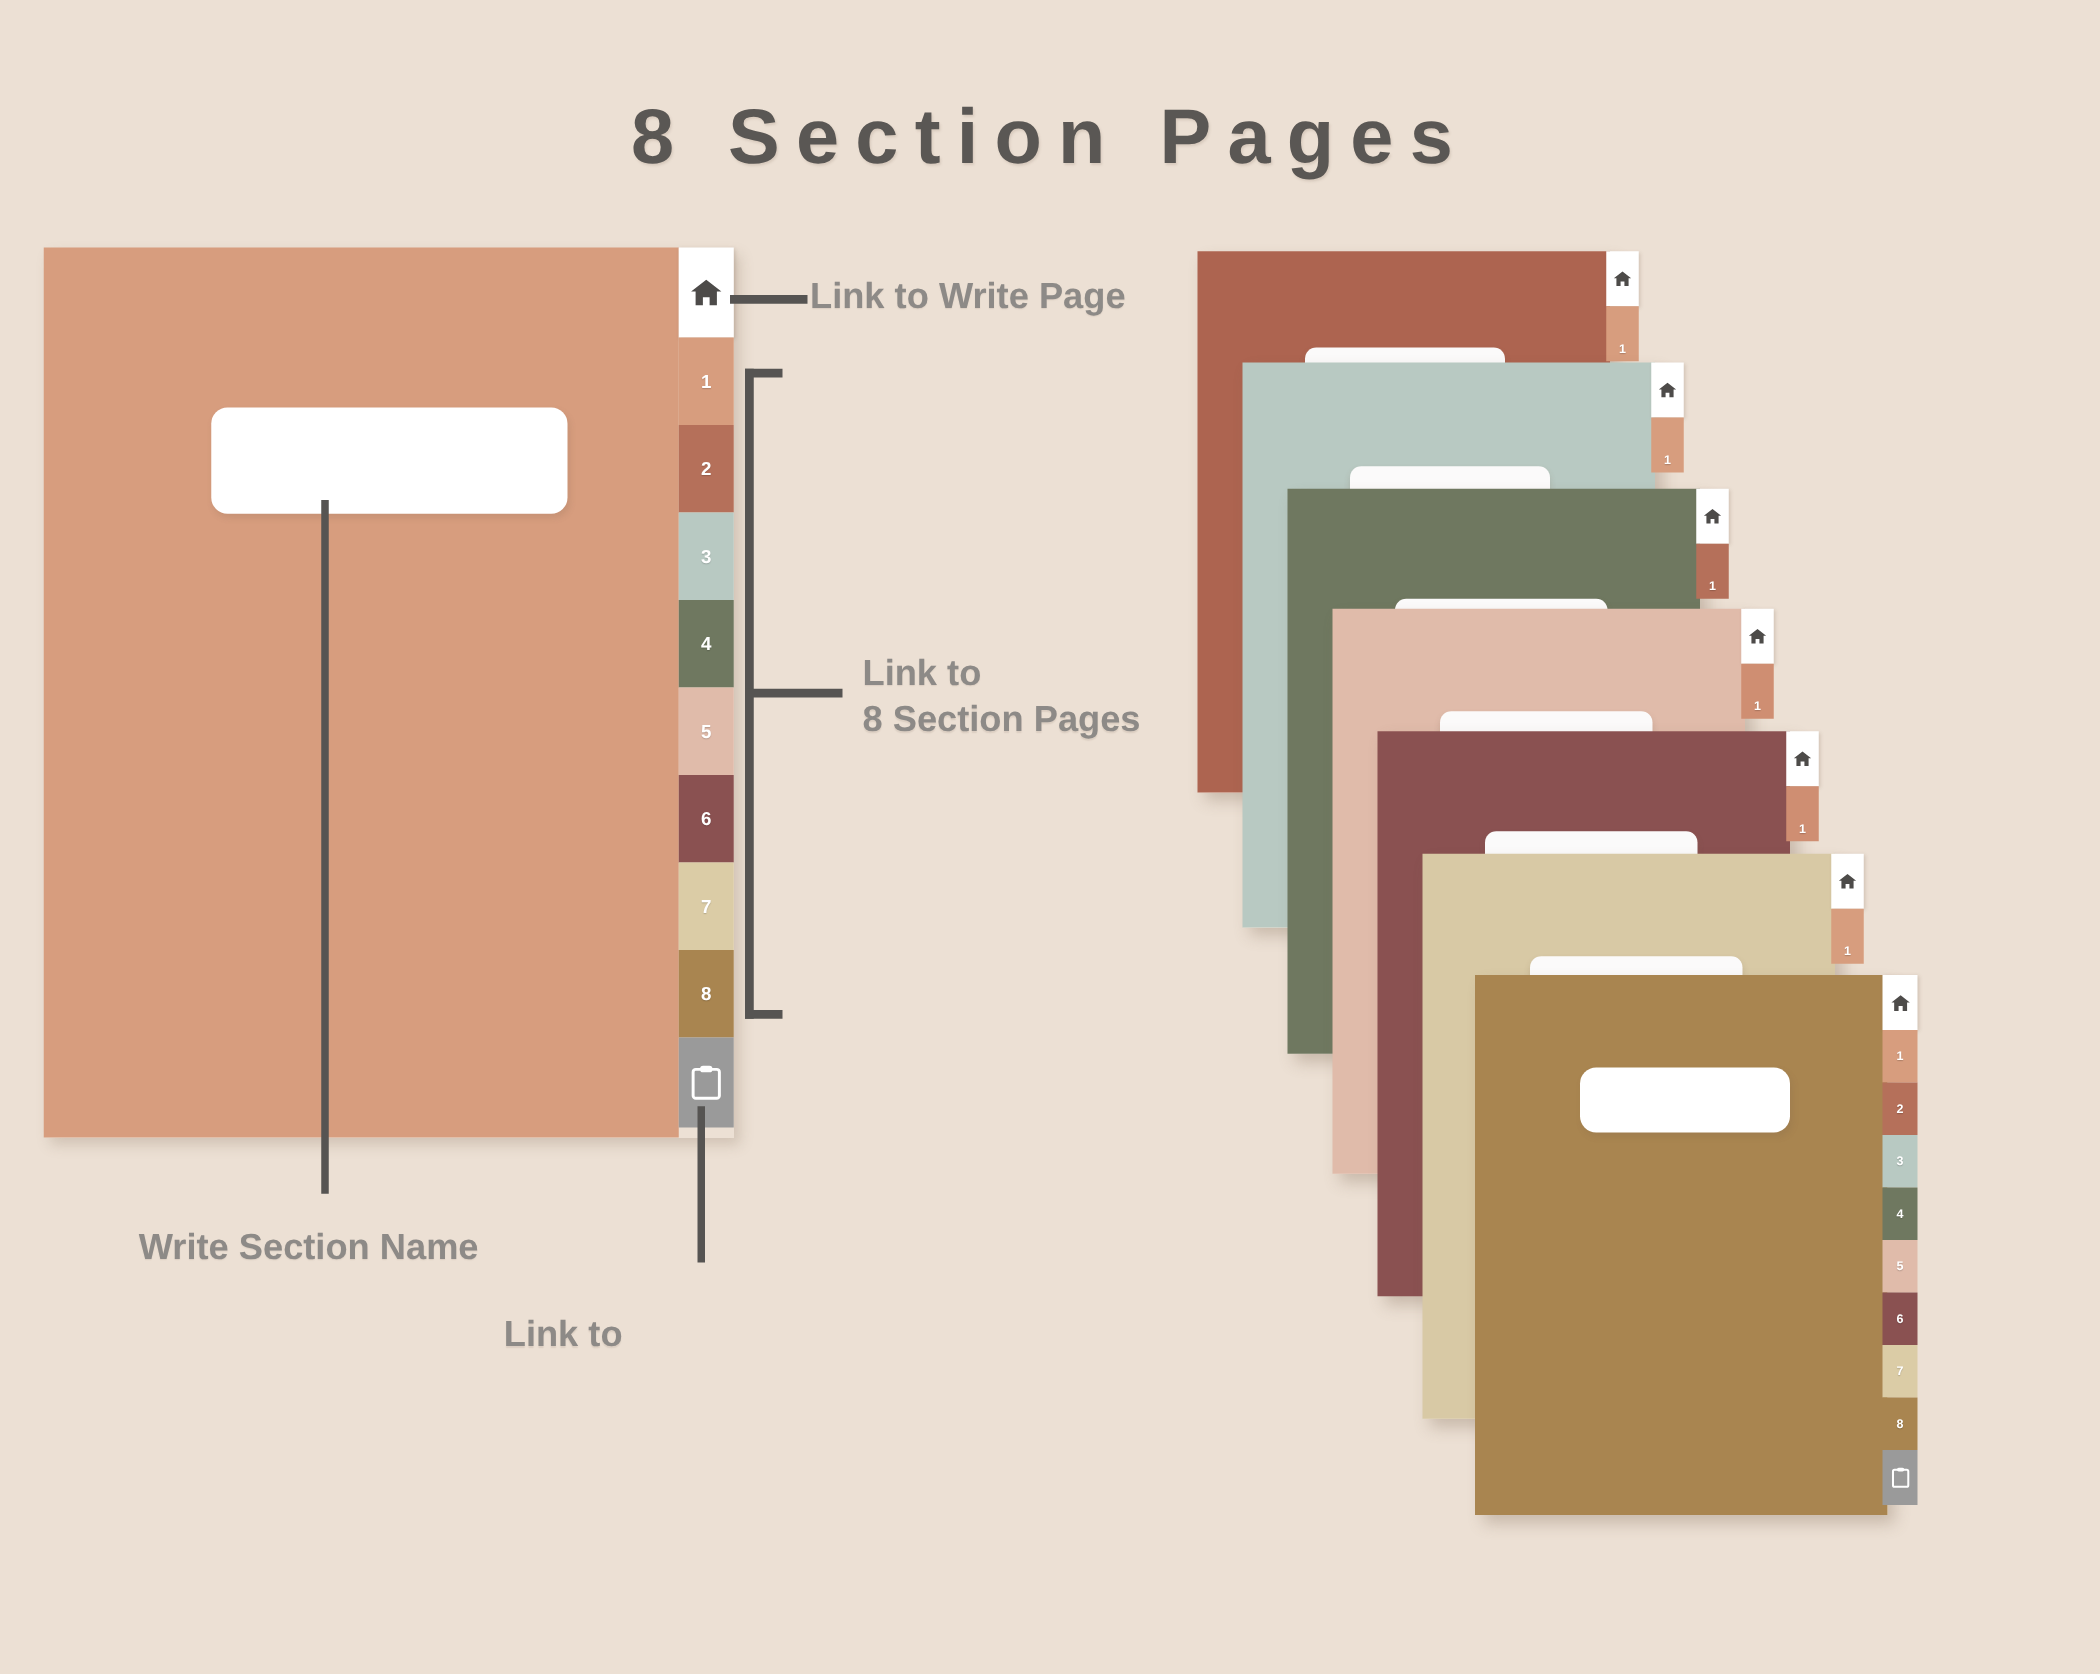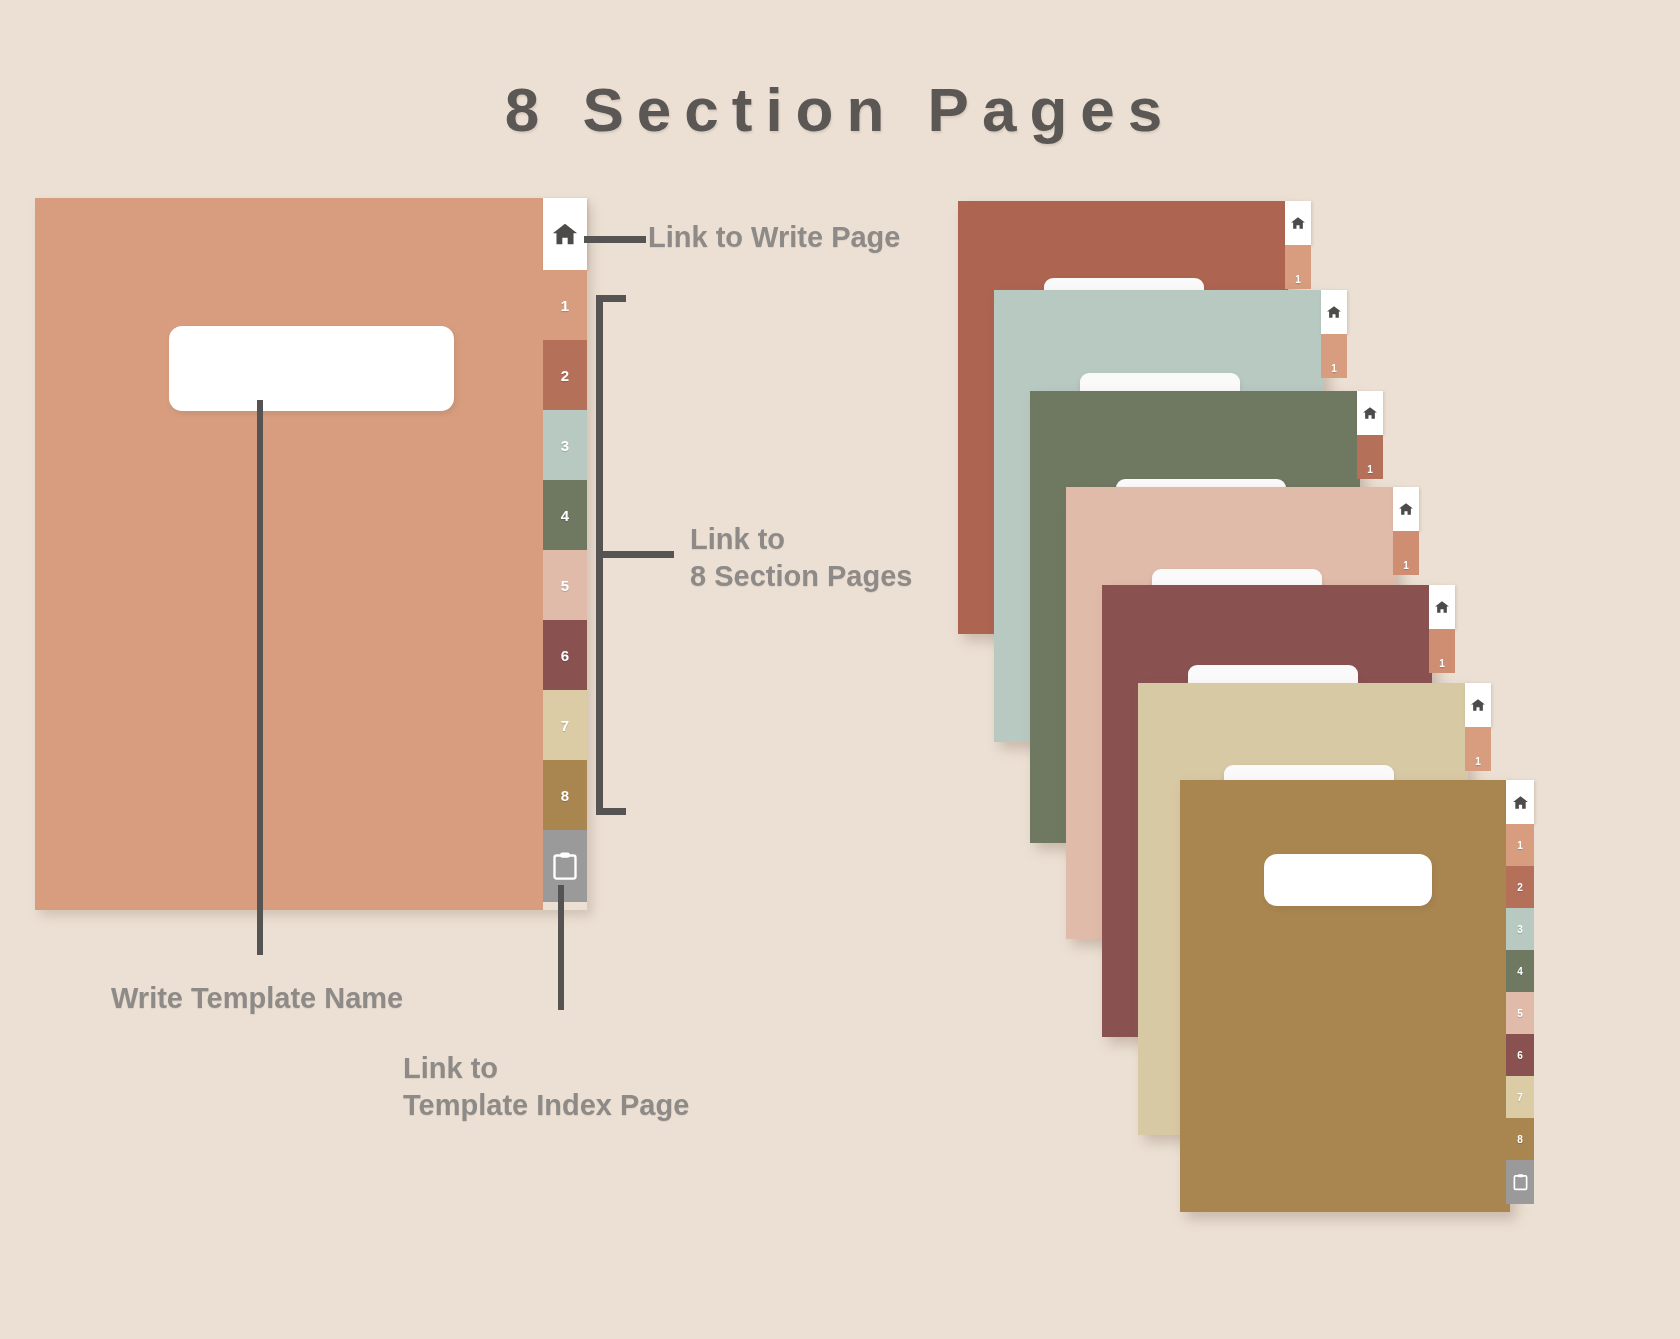--- a/index.html
+++ b/index.html
@@ -156,26 +156,25 @@
   <div class="anno" id="anno-index" style="color: rgb(141, 138, 135);">
     <div>Link to Write Page</div>
   </div>
 
   <div class="anno" id="anno-sections" style="color: rgb(141, 138, 135);">
     <div>Link to</div>
     <div>8 Section Pages</div>
   </div>
 
   <div class="anno" id="anno-write" style="color: rgb(141, 138, 135);">
-    <div>Write Template Name</div>
+    <div>Write Section Name</div>
   </div>
 
   <div class="anno" id="anno-template" style="color: rgb(141, 138, 135);">
     <div>Link to</div>
-    <div>Template Index Page</div>
   </div>
 
   <div id="stack">
       <div class="sheet" style="left: 958px; top: 201px; width: 330px; height: 433px; z-index: 10;">
         <div class="sheet-body" style="background: rgb(173, 100, 80);"></div>
         <div class="sheet-tabs" style="left: 327px; width: 26px;">
           <div class="s-tab s-tab-home" style="height: 44px;">
             <span style="width: 16px; height: 16px; display: block;"><svg viewBox="0 0 24 24" style="width:100%;height:100%">
                 <path fill="#4d4b49" d="M12 3.2 1.6 11.3h3.1v9.5h5.0v-5.6h4.6v5.6h5.0v-9.5h3.1z"></path>
               </svg></span>

